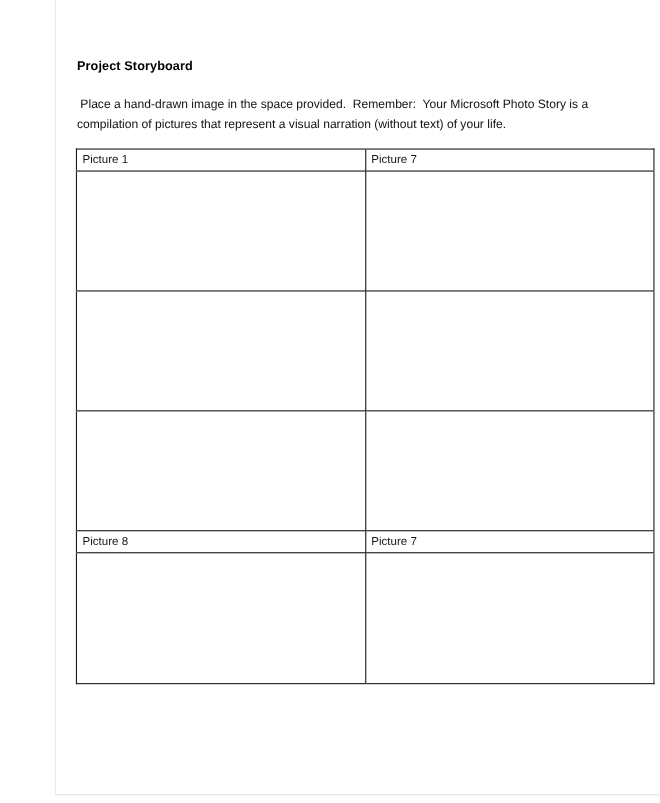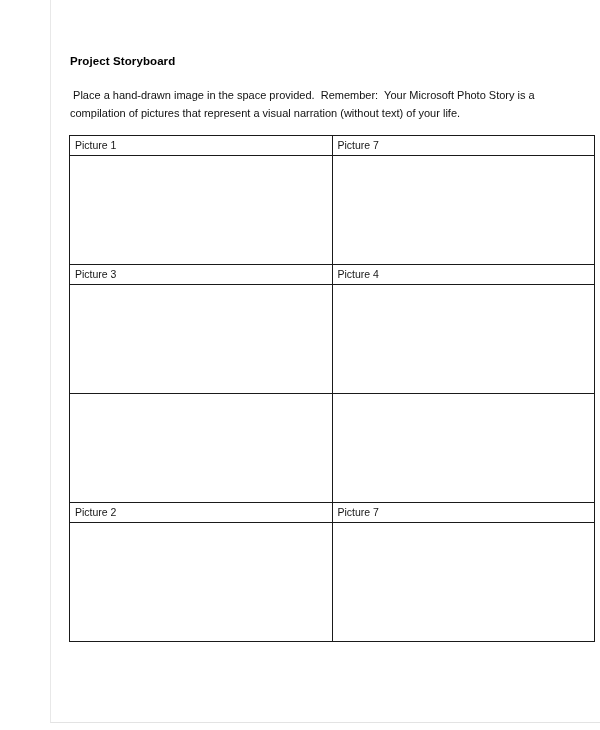--- a/index.html
+++ b/index.html
@@ -120,43 +120,39 @@
       <tr>
         <td class="draw-cell">
           <div class="draw-area" style="height:108px"></div>
         </td>
         <td class="draw-cell last-col">
           <div class="draw-area" style="height:108px"></div>
         </td>
       </tr>
 
       <tr>
-        <td class="label-cell">Picture 3</td>
-        <td class="label-cell last-col">Picture 4</td>
-      </tr>
-      <tr>
         <td class="draw-cell">
           <div class="draw-area" style="height:108px"></div>
         </td>
         <td class="draw-cell last-col">
           <div class="draw-area" style="height:108px"></div>
         </td>
       </tr>
 
       <tr>
         <td class="draw-cell">
           <div class="draw-area" style="height:108px"></div>
         </td>
         <td class="draw-cell last-col">
           <div class="draw-area" style="height:108px"></div>
         </td>
       </tr>
 
       <tr>
-        <td class="label-cell">Picture 2</td>
+        <td class="label-cell">Picture 8</td>
         <td class="label-cell last-col">Picture 7</td>
       </tr>
       <tr class="block-last">
         <td class="draw-cell">
           <div class="draw-area" style="height:118px"></div>
         </td>
         <td class="draw-cell last-col">
           <div class="draw-area" style="height:118px"></div>
         </td>
       </tr>

